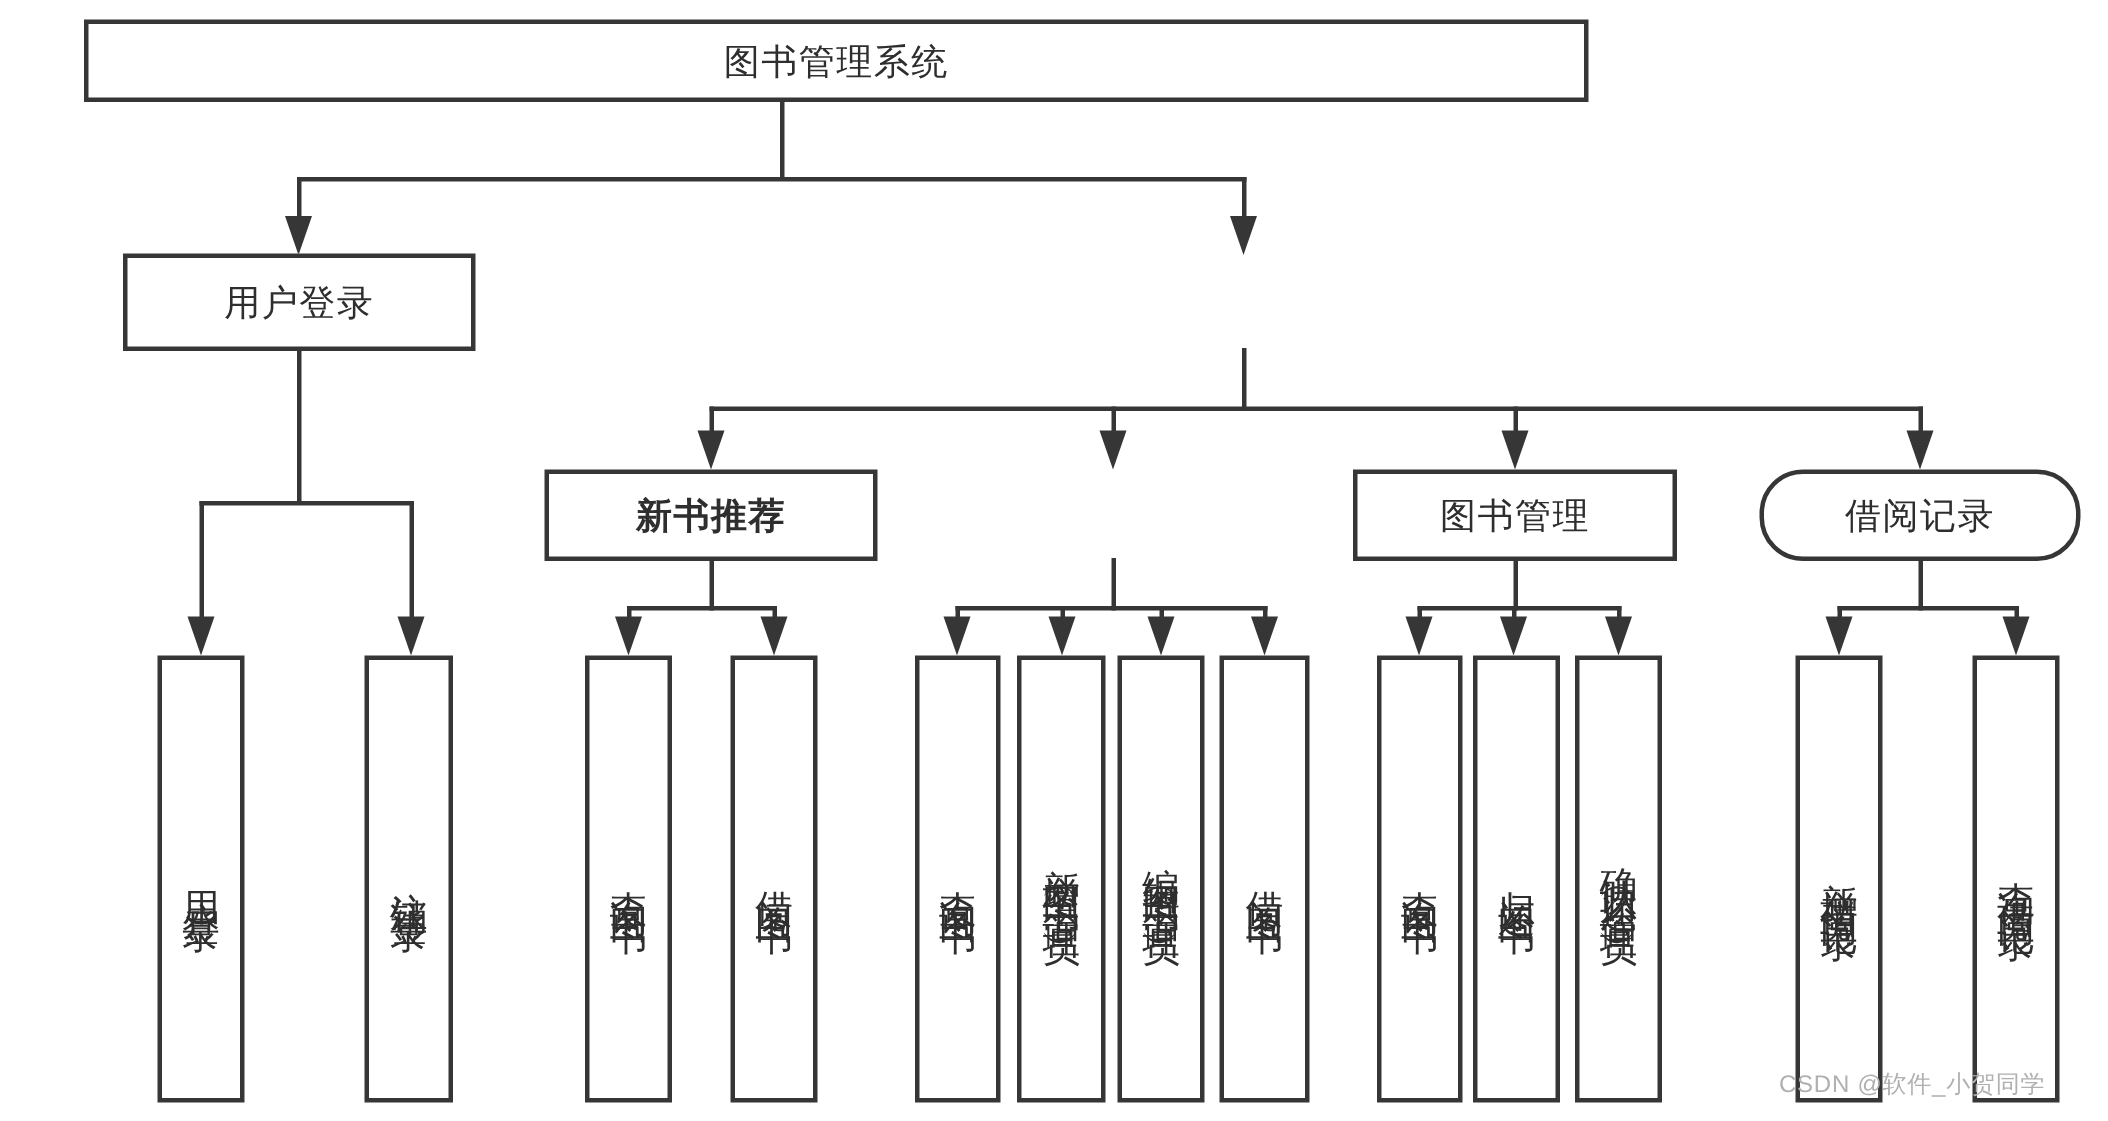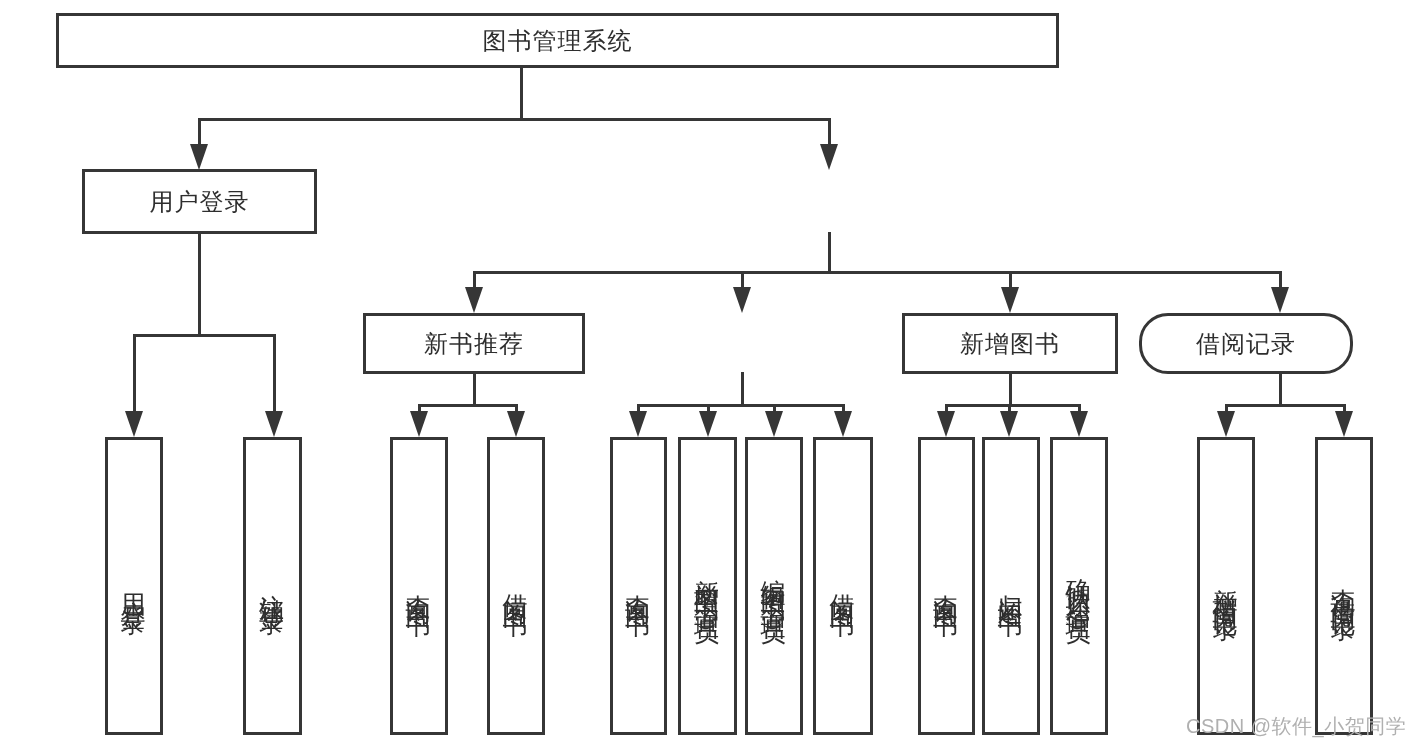--- a/index.html
+++ b/index.html
@@ -56,21 +56,21 @@
     width: 0; height: 0;
     border-left: 9px solid transparent;
     border-right: 9px solid transparent;
     border-top: 26px solid var(--line);
     z-index: 1;
   }
   .watermark {
     position: absolute;
     left: 1186px;
     top: 713px;
-    font-size: 20px;
+    font-size: 16px;
     color: var(--watermark);
     letter-spacing: 0.5px;
     white-space: nowrap;
     z-index: 5;
   }
 </style>
 </head>
 <body>
 
 <div class="canvas">
@@ -97,23 +97,23 @@
   <div class="hline" style="left:473px; top:271px; width:809px;"></div>
   <div class="vline" style="left:473px; top:271px; height:19px;"></div>
   <div class="arr" style="left:465px; top:287px;"></div>
   <div class="vline" style="left:741px; top:271px; height:19px;"></div>
   <div class="arr" style="left:733px; top:287px;"></div>
   <div class="vline" style="left:1009px; top:271px; height:19px;"></div>
   <div class="arr" style="left:1001px; top:287px;"></div>
   <div class="vline" style="left:1279px; top:271px; height:19px;"></div>
   <div class="arr" style="left:1271px; top:287px;"></div>
 
-  <div class="node" style="left:363px; top:313px; width:222px; height:61px;">新书推荐</div>
-  <div class="node" style="left:902px; top:313px; width:216px; height:61px;">新增图书</div>
-  <div class="node" style="left:1139px; top:313px; width:214px; height:61px;border-radius:29px;">借阅记录</div>
+  <div class="node" style="left:363px; top:313px; width:222px; height:61px;font-weight:bold;">新书推荐</div>
+  <div class="node" style="left:902px; top:313px; width:216px; height:61px;">图书管理</div>
+  <div class="node" style="left:1173px; top:313px; width:214px; height:61px;border-radius:29px;">借阅记录</div>
 
   <div class="vline" style="left:473px; top:372px; height:35px;"></div>
   <div class="hline" style="left:418px; top:404px; width:100px;"></div>
   <div class="vline" style="left:418px; top:404px; height:10px;"></div>
   <div class="arr" style="left:410px; top:411px;"></div>
   <div class="vline" style="left:515px; top:404px; height:10px;"></div>
   <div class="arr" style="left:507px; top:411px;"></div>
 
   <div class="vline" style="left:741px; top:372px; height:35px;"></div>
   <div class="hline" style="left:637px; top:404px; width:208px;"></div>

